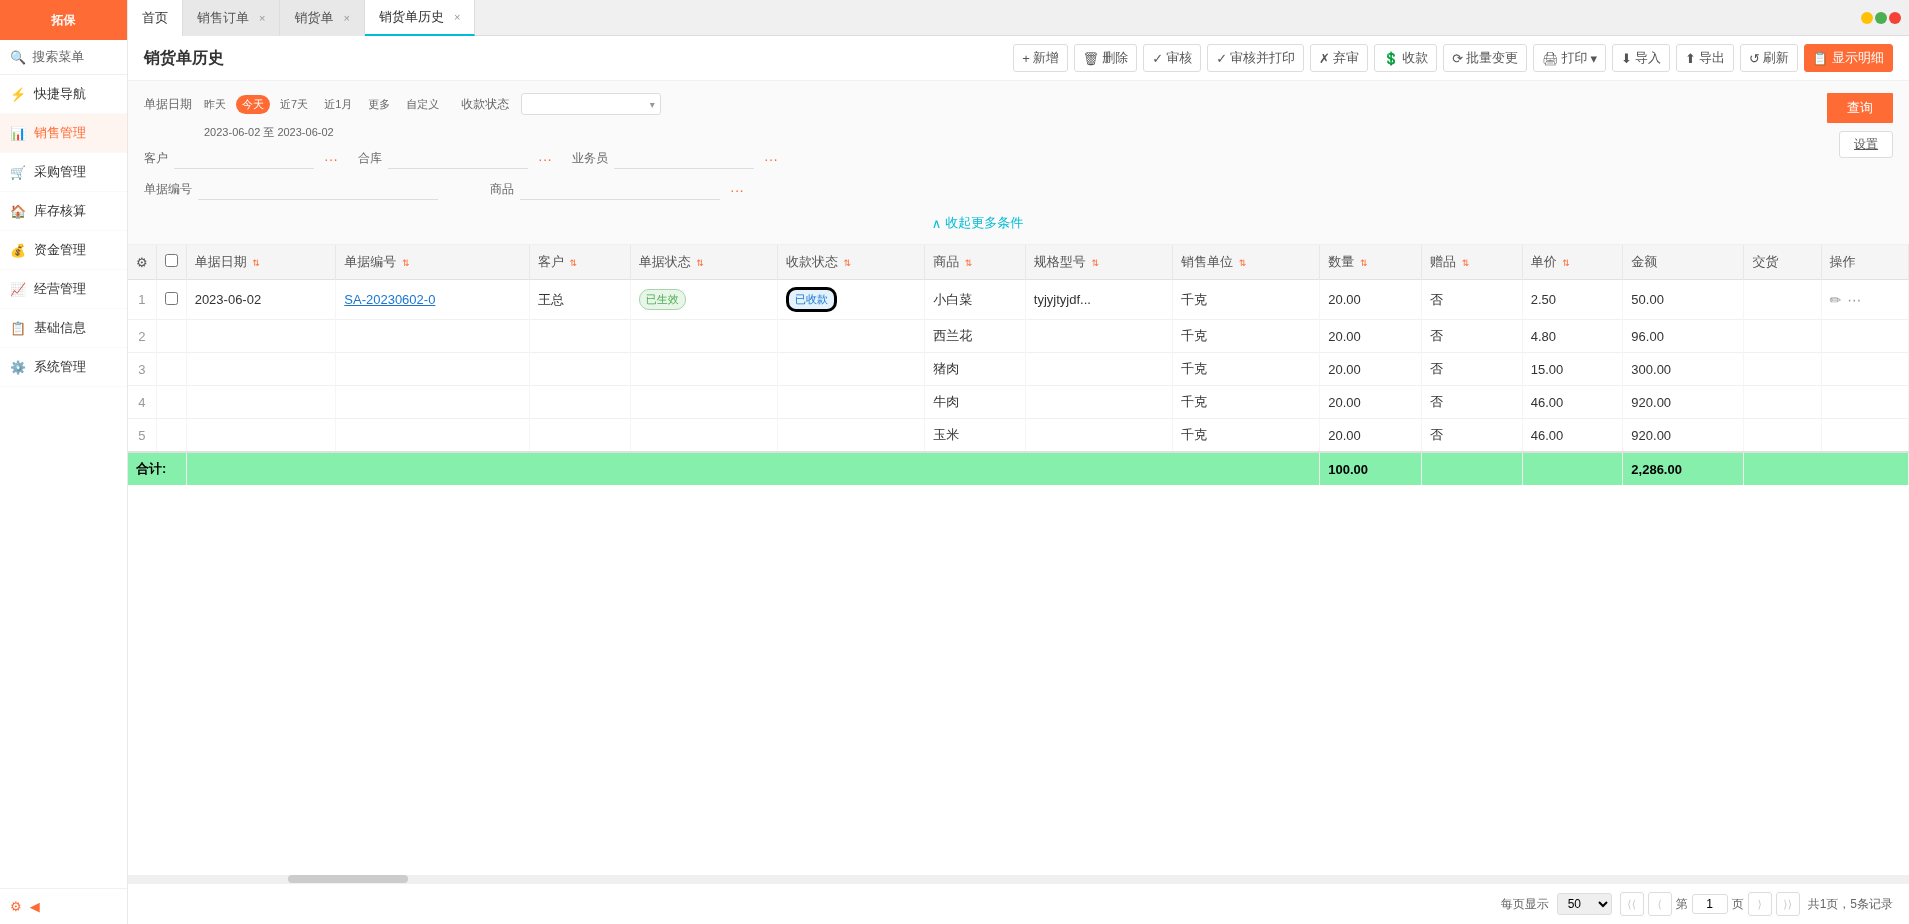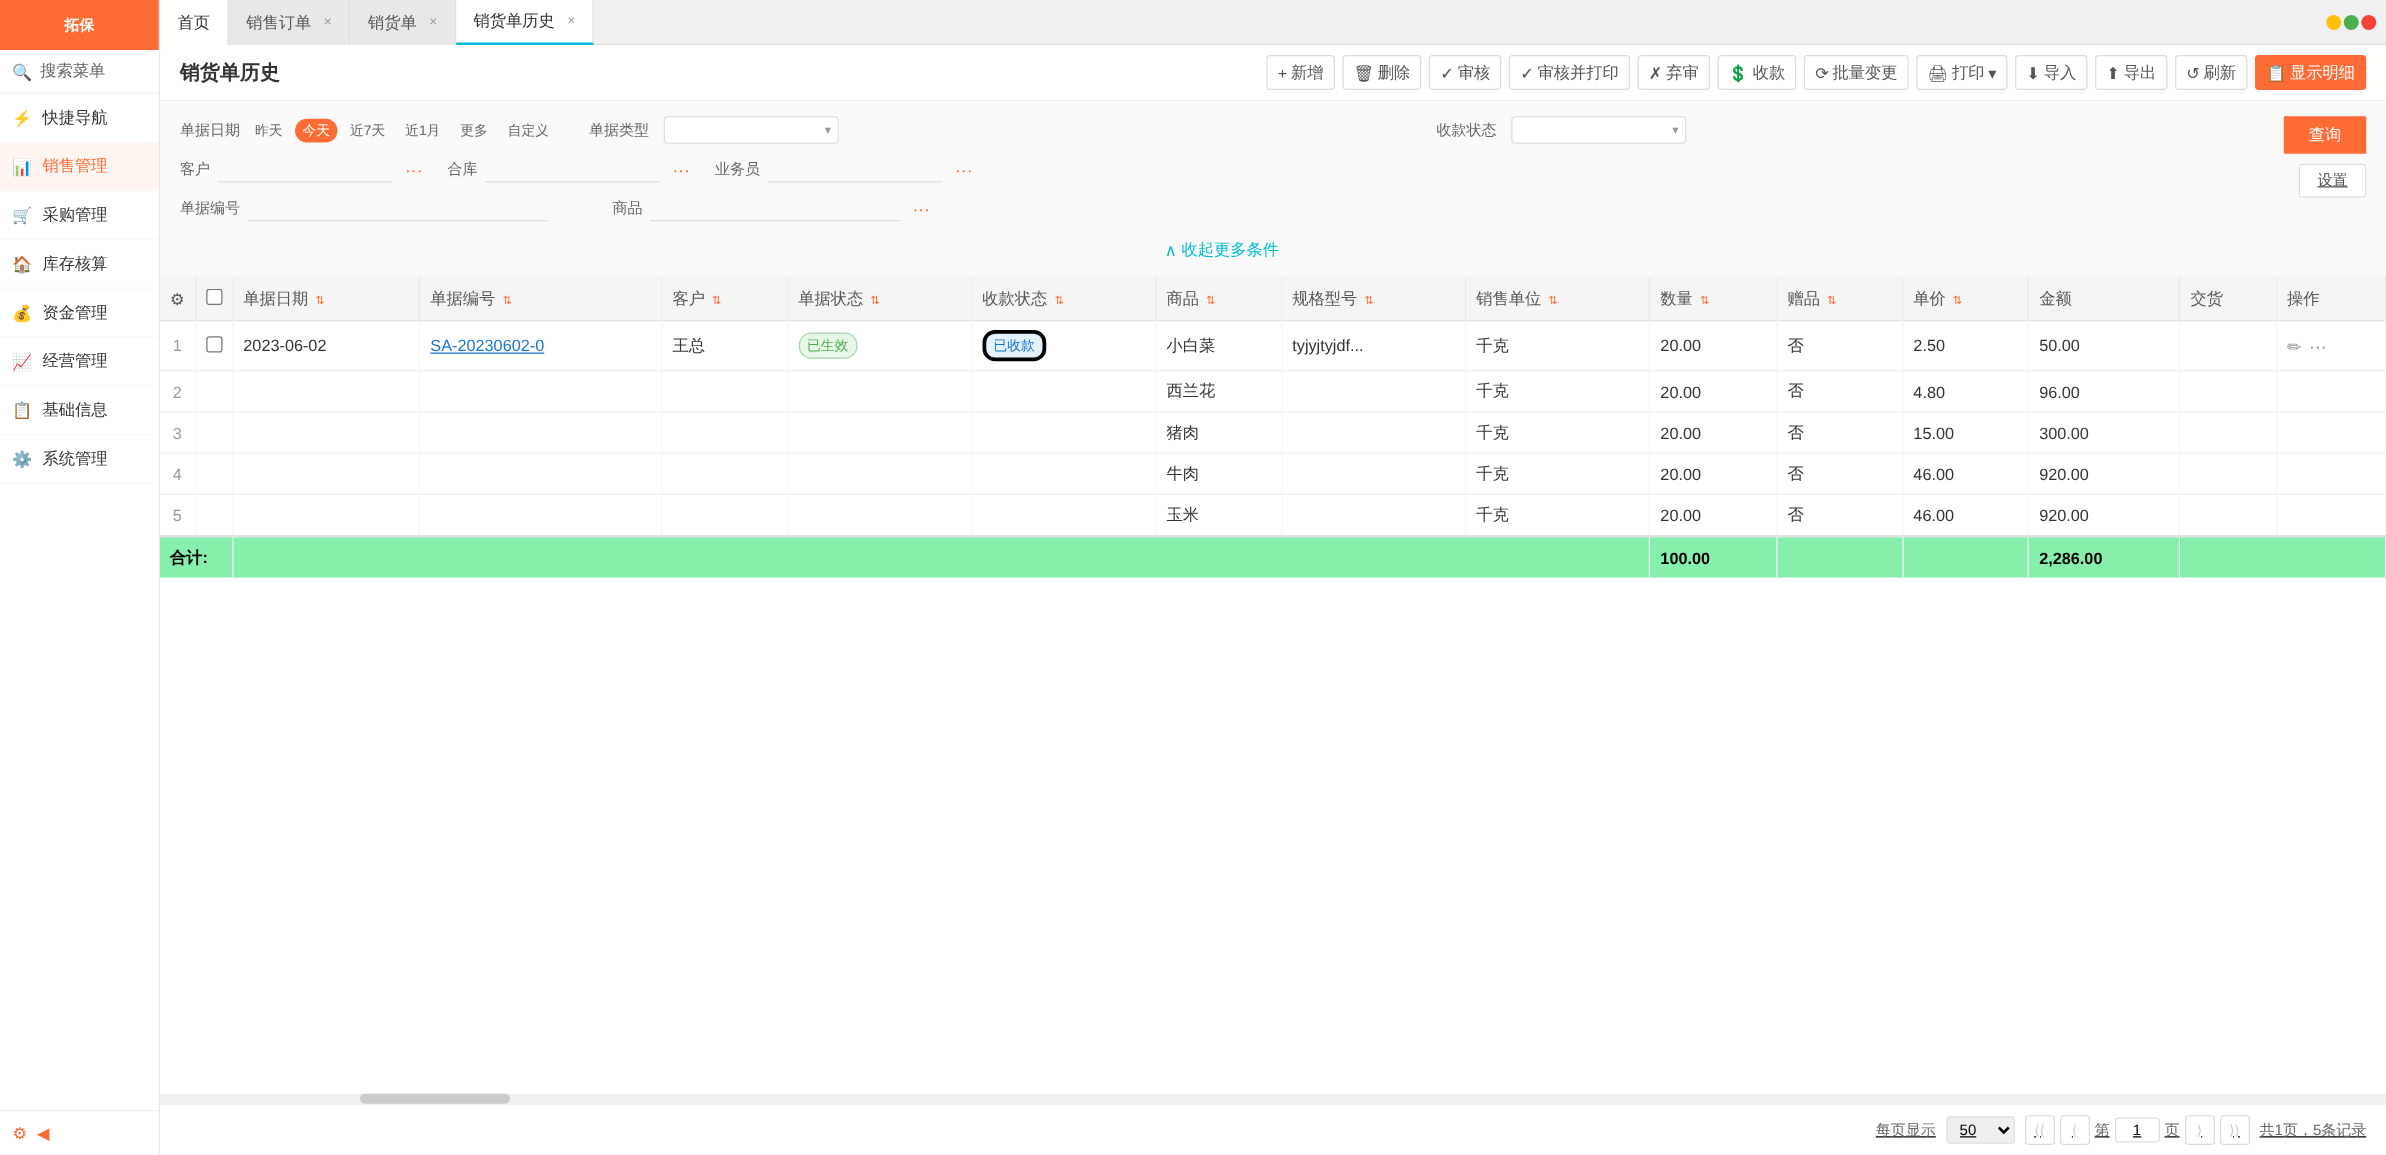--- a/index.html
+++ b/index.html
@@ -305,21 +305,20 @@
     
     .pagination {
       display: flex;
       align-items: center;
       justify-content: flex-end;
       padding: 8px 16px;
       border-top: 1px solid #f0f0f0;
       gap: 8px;
       flex-shrink: 0;
       background: #fff;
-      text-decoration: underline;
     }
     .page-size-label { color: #666; font-size: 12px; }
     .page-size-select {
       border: 1px solid #ddd;
       border-radius: 3px;
       padding: 2px 6px;
       font-size: 12px;
       outline: none;
     }
     .page-nav { display: flex; align-items: center; gap: 4px; }
@@ -504,37 +503,30 @@
               <span class="filter-label">单据日期</span>
               <div class="date-shortcuts">
                 <span class="date-shortcut">昨天</span>
                 <span class="date-shortcut active">今天</span>
                 <span class="date-shortcut">近7天</span>
                 <span class="date-shortcut">近1月</span>
                 <span class="date-shortcut">更多</span>
                 <span class="date-shortcut">自定义</span>
               </div>
             </div>
-            <div style="margin-left:10px; flex:1; min-width:240px;">
-              <span class="filter-label">单据类型</span>
-              <div class="select-wrapper" style="margin-left:8px;">
-                <select class="filter-select">
-                  <option value=""></option>
-                </select>
-              </div>
-            </div>
             <div style="flex:1; min-width:200px;">
               <span class="filter-label">收款状态</span>
               <div class="select-wrapper" style="margin-left:8px;">
                 <select class="filter-select">
                   <option value=""></option>
                 </select>
               </div>
             </div>
           </div>
+          <div style="margin-left:60px; color:#666; font-size:11px; margin-bottom:8px;">2023-06-02 至 2023-06-02</div>
           <div class="filter-row">
             <div class="filter-field">
               <span class="filter-label">客户</span>
               <input type="text" class="filter-input" style="width: 140px;">
               <span class="dots-btn">···</span>
             </div>
             <div class="filter-field">
               <span class="filter-label">合库</span>
               <input type="text" class="filter-input" style="width: 140px;">
               <span class="dots-btn">···</span>

